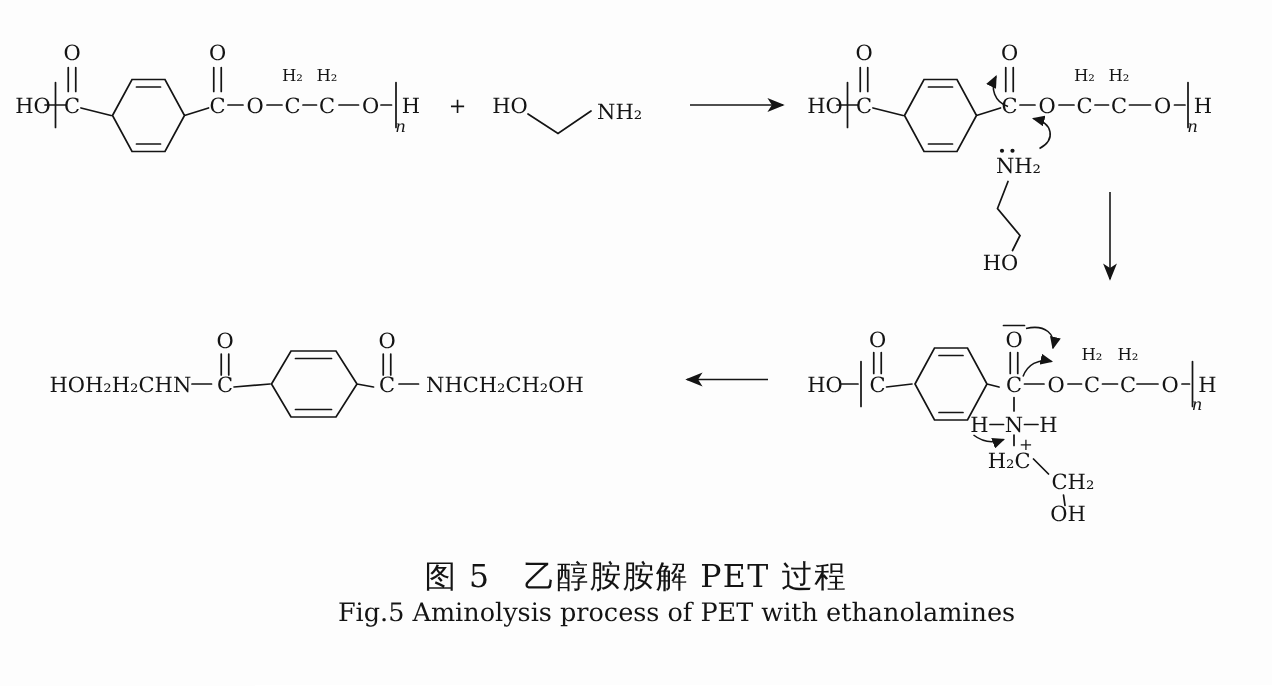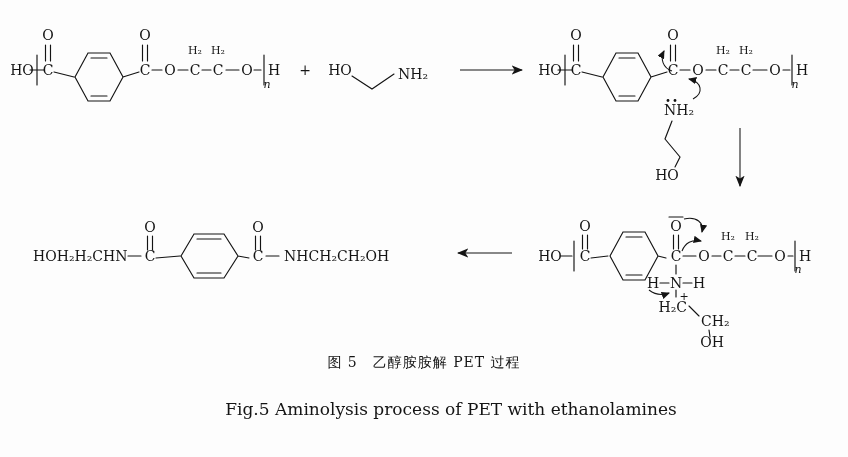--- a/index.html
+++ b/index.html
@@ -9,21 +9,21 @@
   svg text{font-family:"DejaVu Serif", serif;fill:#141414;}
   .at{font-size:14px;text-anchor:middle;}
   .sm{font-size:11px;text-anchor:middle;}
   .it{font-style:italic;}
   .start{text-anchor:start;}
   .end{text-anchor:end;}
   .bond{stroke:#141414;stroke-width:1.15;fill:none;stroke-linecap:round;}
   .rxn{stroke:#141414;stroke-width:1.05;fill:none;}
   .curly{stroke:#141414;stroke-width:1.05;fill:none;}
   .cap{position:absolute;left:0;width:848px;text-align:center;}
-  .cap-zh{top:354px;font-size:14px;letter-spacing:1px;}
+  .cap-zh{top:370px;font-size:21px;letter-spacing:1px;}
   .cap-en{top:399px;font-size:17px;margin-left:27px;}
 </style>
 </head>
 <body>
 
 <div id="page">
 
 <svg width="848" height="457" viewBox="0 0 848 457">
   <defs>
     <marker id="mArrow" viewBox="0 0 10 8" refX="9" refY="4" markerWidth="11" markerHeight="9" orient="auto">

